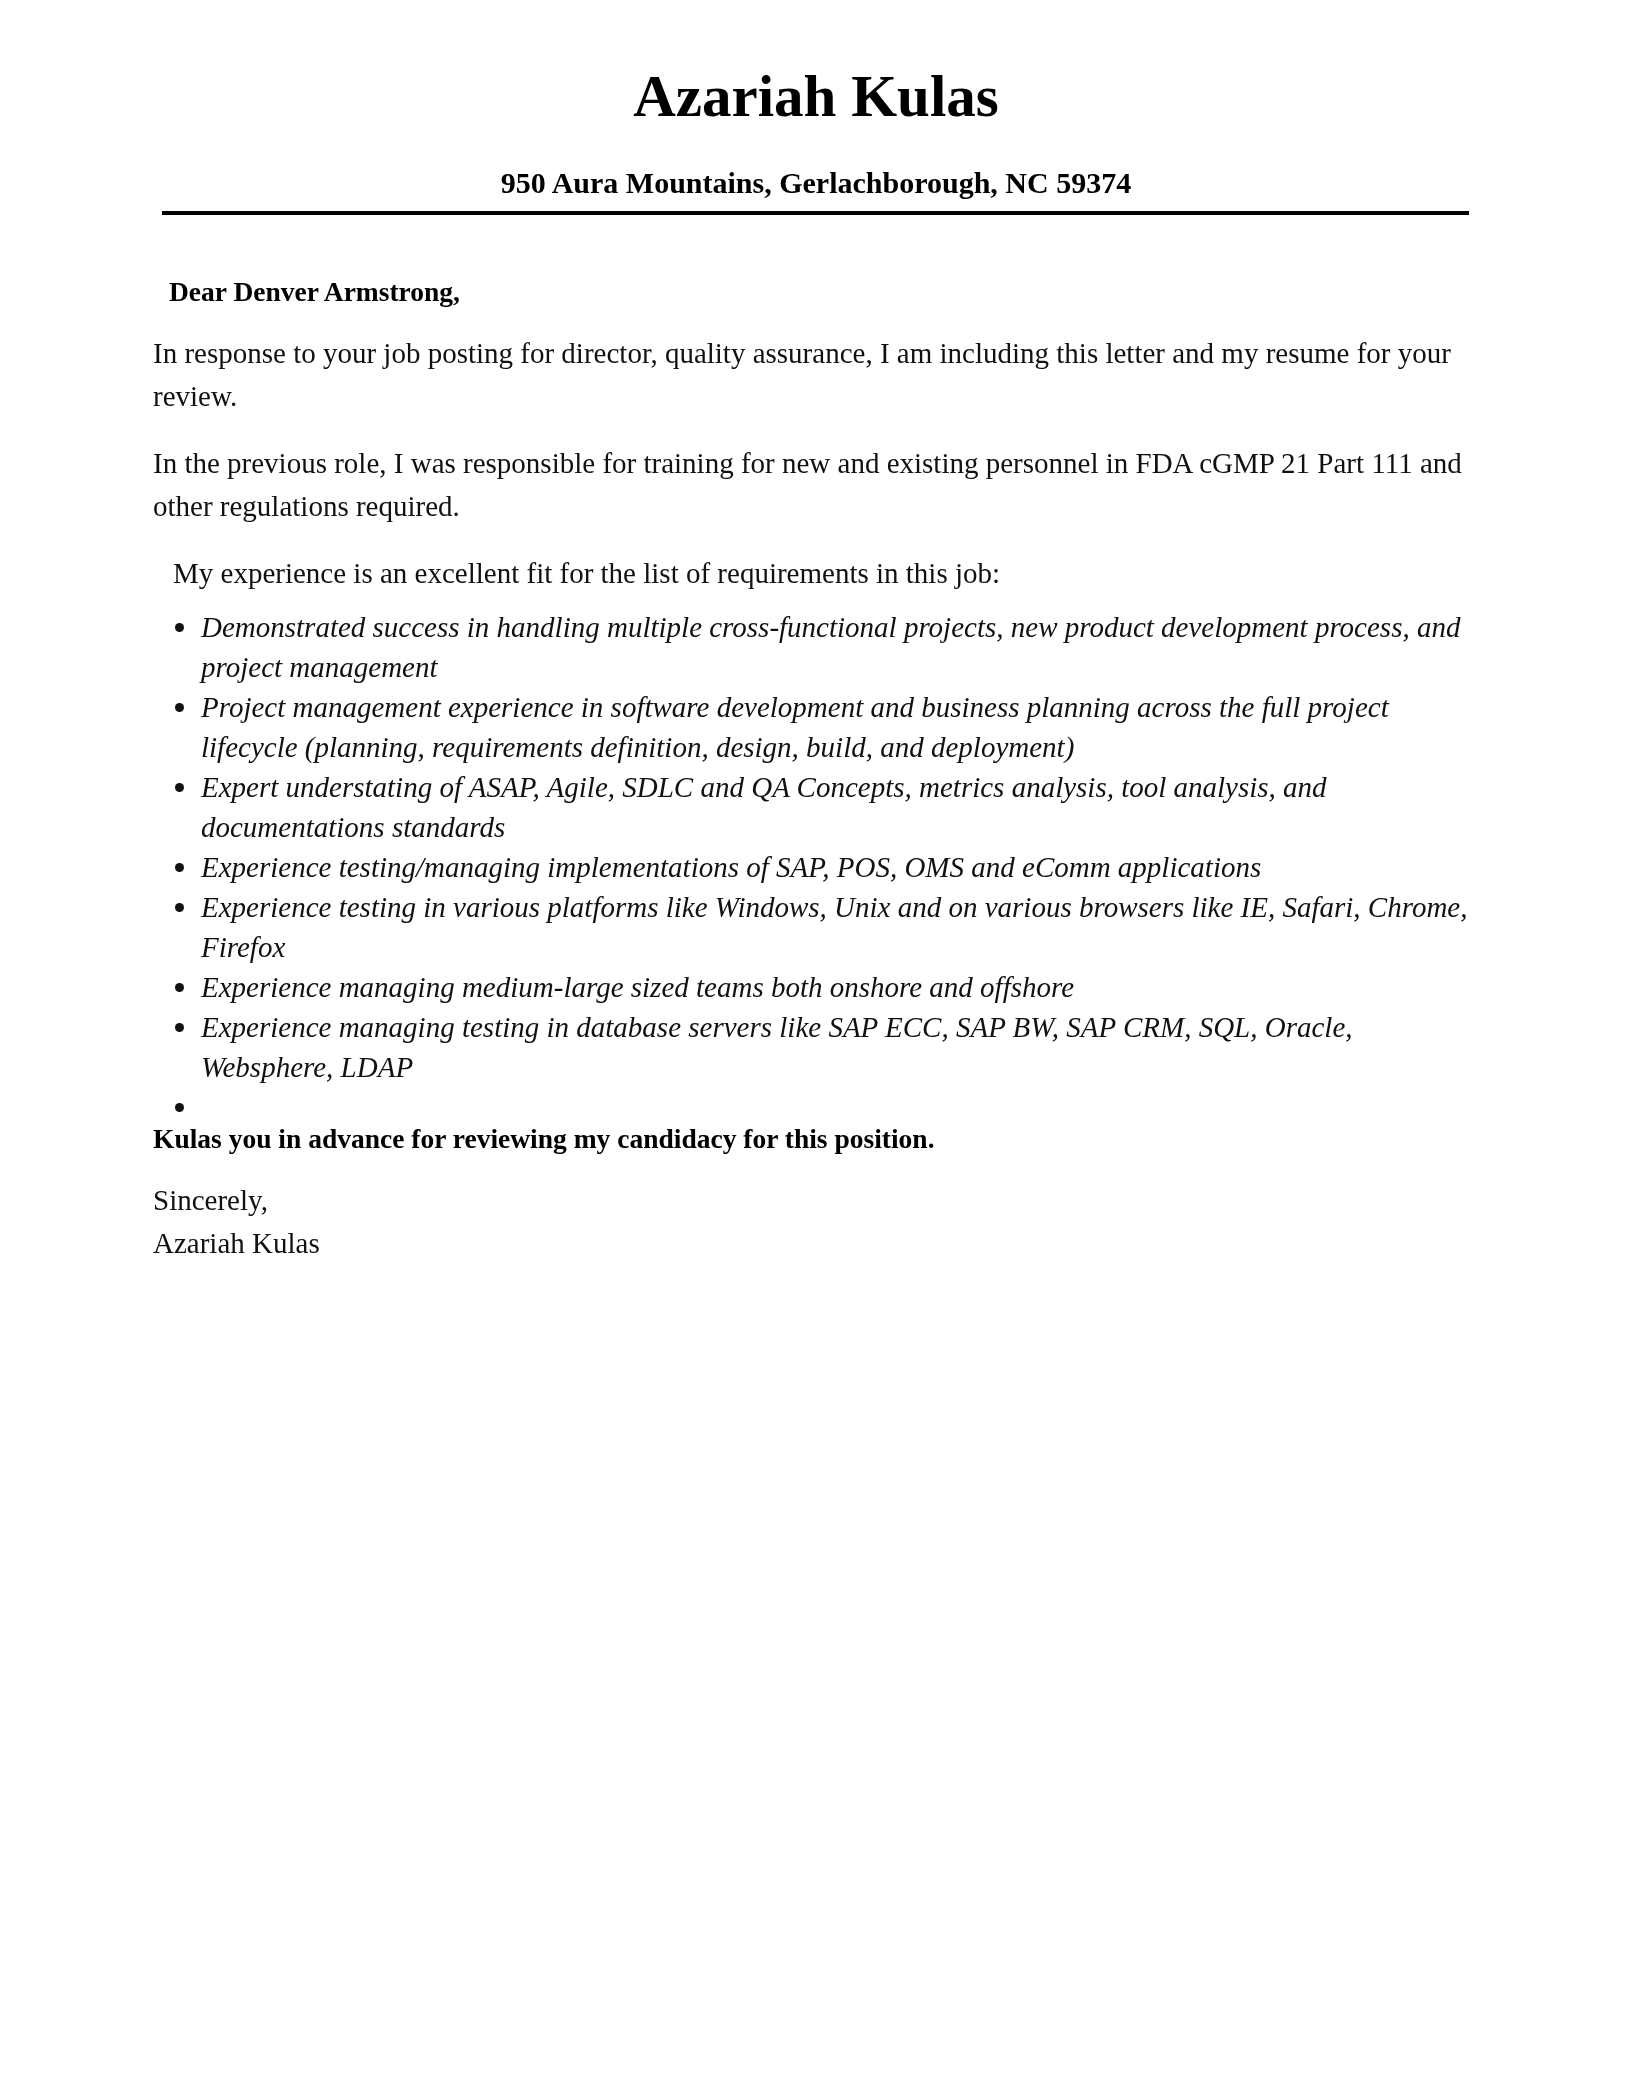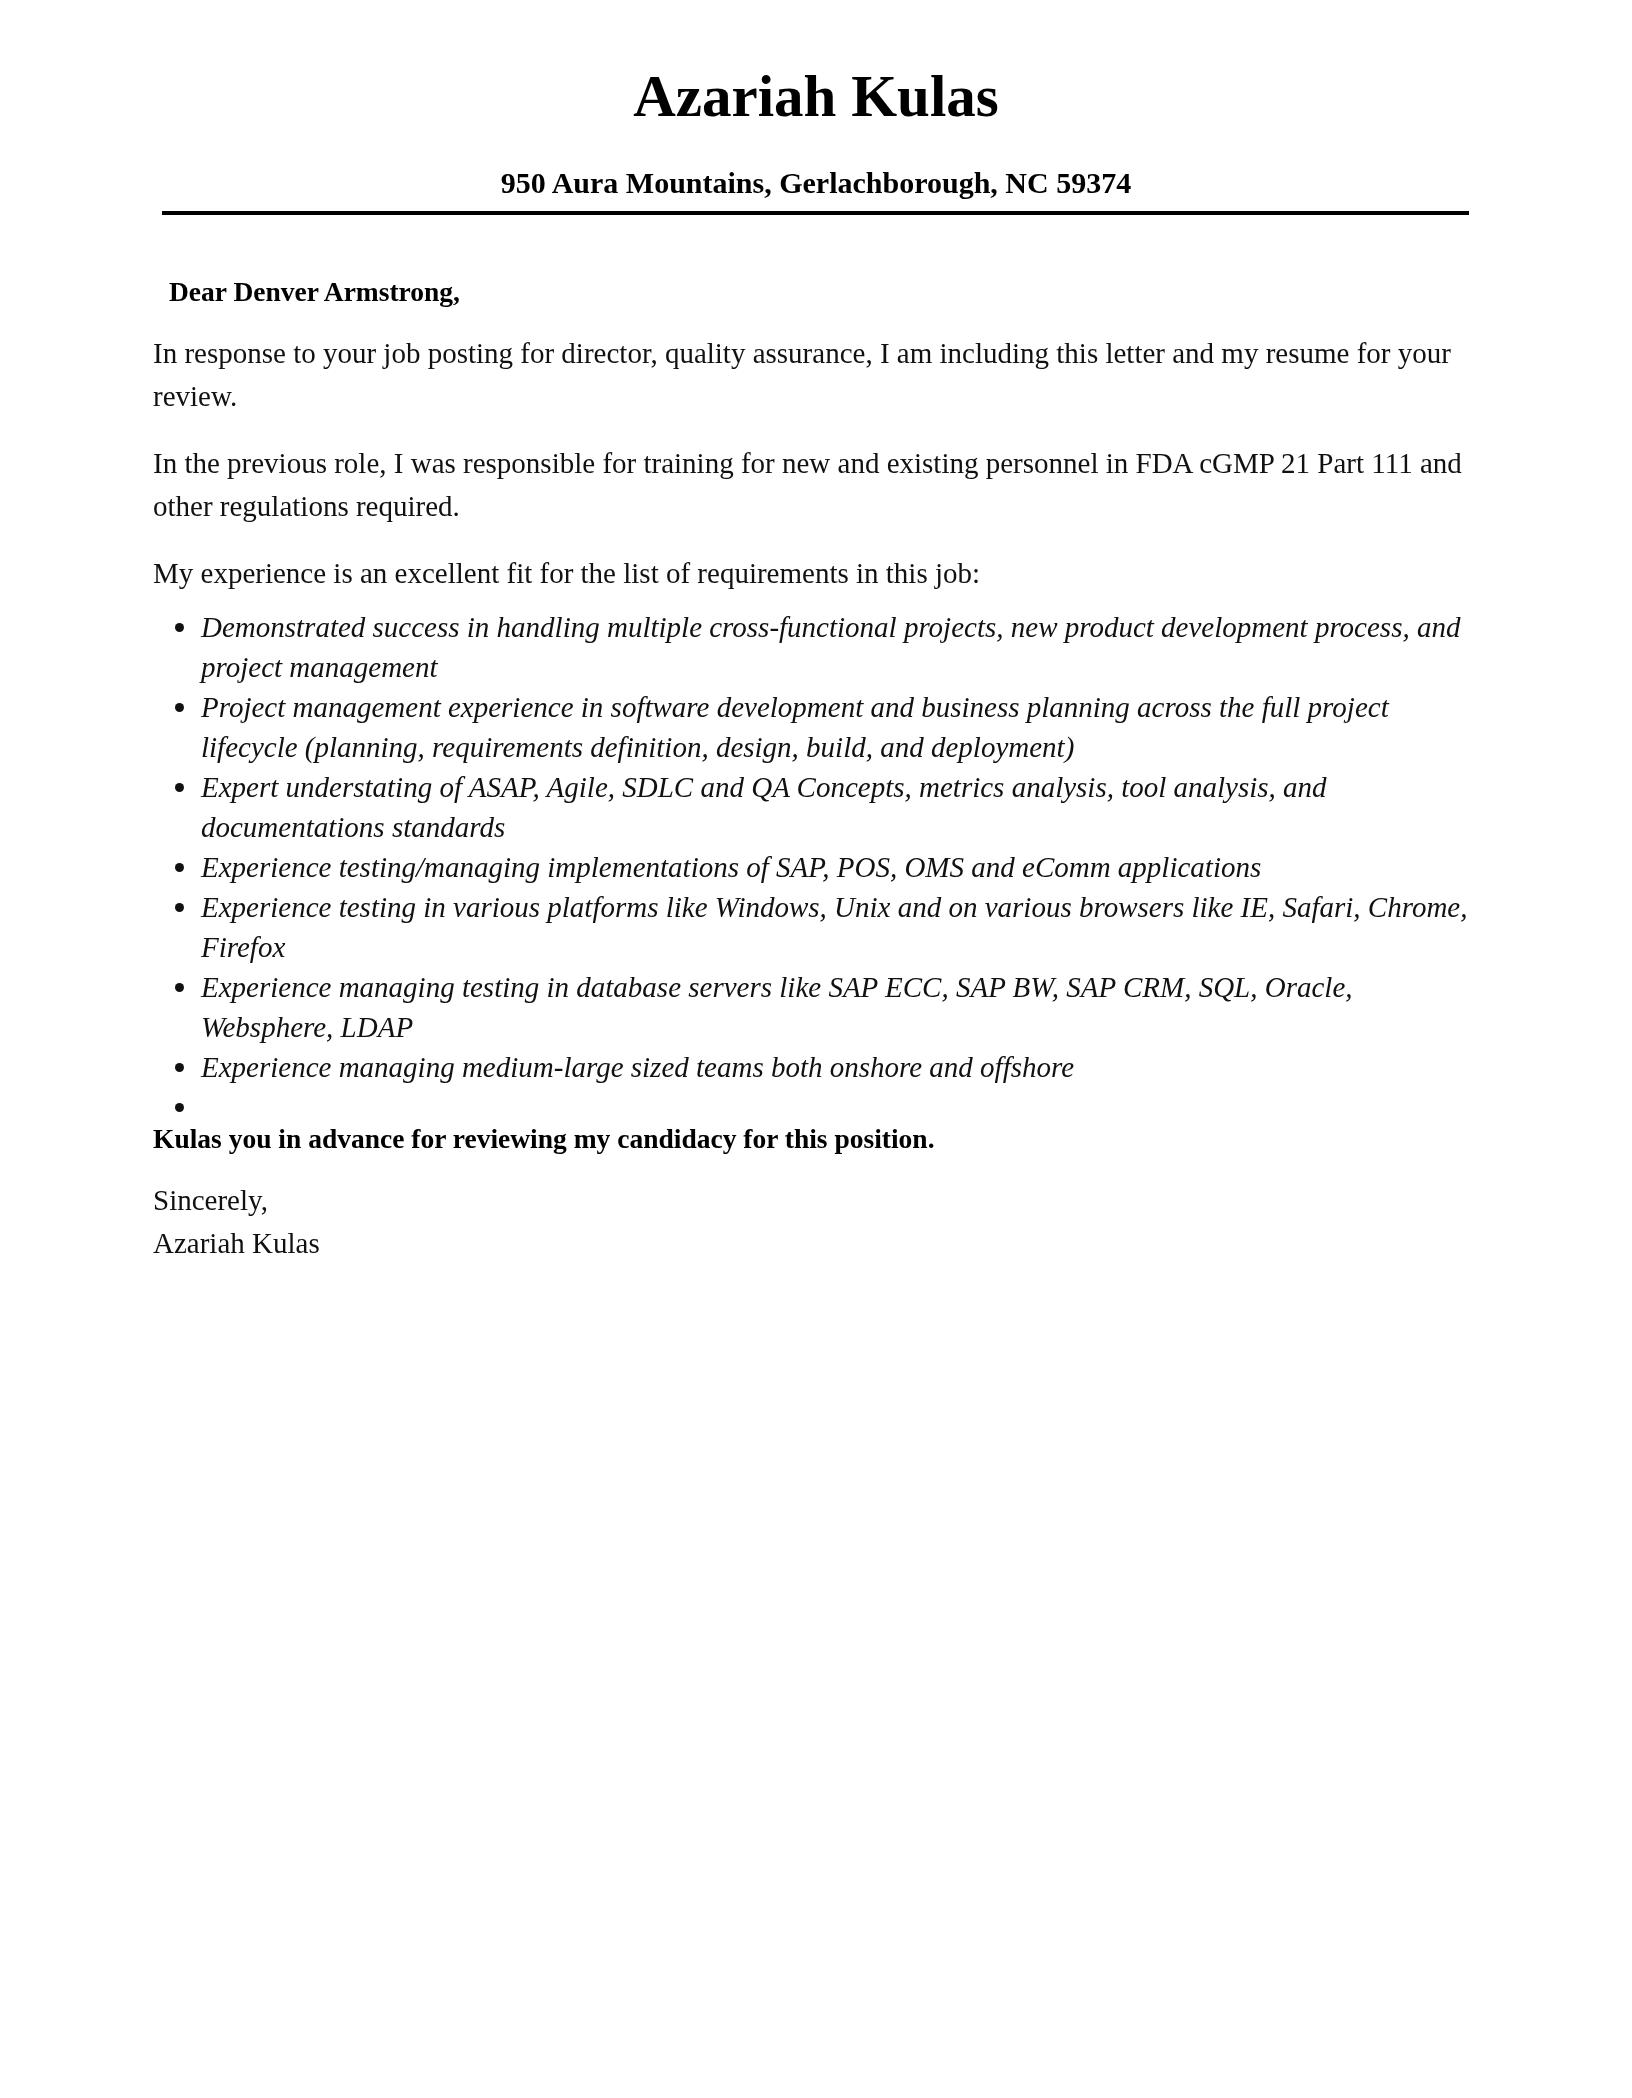--- a/index.html
+++ b/index.html
@@ -64,20 +64,21 @@
       font-size: 27.5px;
       margin: 0 0 19px 16px;
       line-height: 43px;
       color: #000;
     }
     .para {
       margin: 0 0 24px 0;
     }
     .para.intro-list {
       margin-bottom: 12px;
+      margin-left: 20px;
     }
     ul.reqs {
       margin: 0 0 30px 0;
       padding: 0 0 0 48px;
       list-style: none;
       font-style: italic;
     }
     ul.reqs li {
       position: relative;
       line-height: 40px;
@@ -117,22 +118,22 @@
     <p class="para">In response to your job posting for director, quality assurance, I am including this letter and my resume for your review.</p>
     <p class="para">In the previous role, I was responsible for training for new and existing personnel in FDA cGMP 21 Part 111 and other regulations required.</p>
     <p class="para intro-list">My experience is an excellent fit for the list of requirements in this job:</p>
 
     <ul class="reqs">
       <li><span class="bullet"></span><span>Demonstrated success in handling multiple cross-functional projects, new product development process, and project management</span></li>
       <li><span class="bullet"></span><span>Project management experience in software development and business planning across the full project lifecycle (planning, requirements definition, design, build, and deployment)</span></li>
       <li><span class="bullet"></span><span>Expert understating of ASAP, Agile, SDLC and QA Concepts, metrics analysis, tool analysis, and documentations standards</span></li>
       <li><span class="bullet"></span><span>Experience testing/managing implementations of SAP, POS, OMS and eComm applications</span></li>
       <li><span class="bullet"></span><span>Experience testing in various platforms like Windows, Unix and on various browsers like IE, Safari, Chrome, Firefox</span></li>
+      <li><span class="bullet"></span><span>Experience managing medium-large sized teams both onshore and offshore</span></li>
       <li><span class="bullet"></span><span>Experience managing testing in database servers like SAP ECC, SAP BW, SAP CRM, SQL, Oracle, Websphere, LDAP</span></li>
-      <li><span class="bullet"></span><span>Experience managing medium-large sized teams both onshore and offshore</span></li>
       <li><span class="bullet"></span></li>
     </ul>
 
     <p class="closing">Kulas you in advance for reviewing my candidacy for this position.</p>
 
     <p class="signoff">Sincerely,</p>
     <p class="signoff">Azariah Kulas</p>
   </div>
 </div>
 

